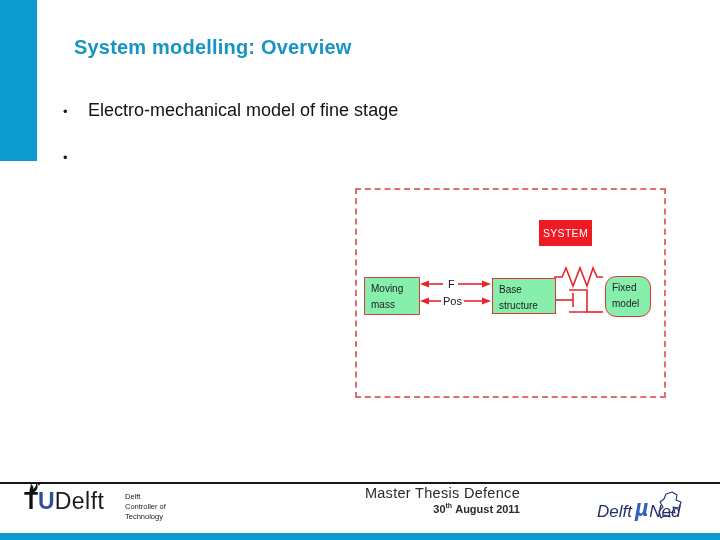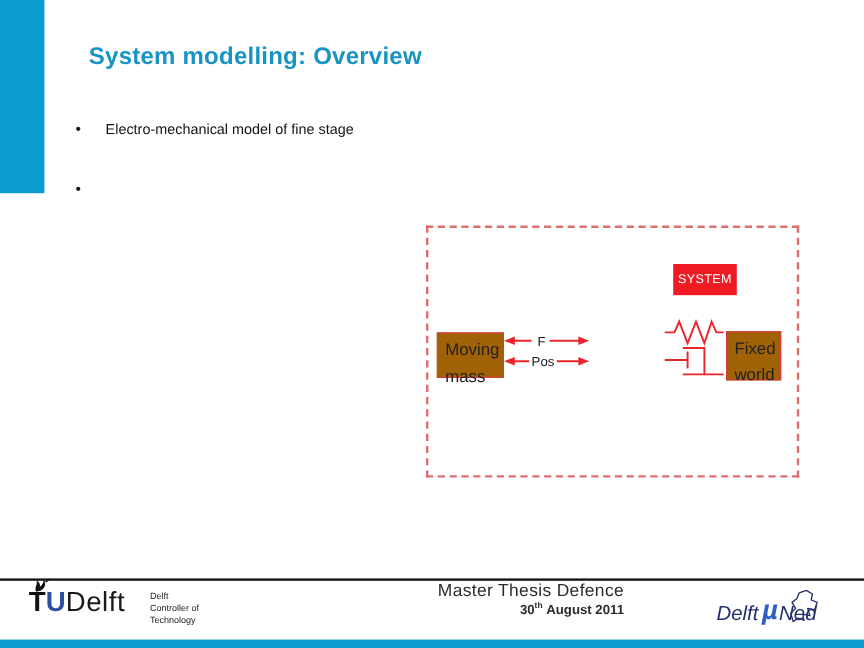--- a/index.html
+++ b/index.html
@@ -10,42 +10,41 @@
   
   .left-bar{position:absolute;left:0;top:0;width:37px;height:161px;background:#0c9bce;}
   
   .title{
     position:absolute;left:62px;top:36px;width:620px;
     font-size:20px;font-weight:bold;color:#1794c4;letter-spacing:.2px;margin-left:12px;
   }
   
   .bullet-row{position:absolute;left:63px;display:flex;align-items:baseline;color:#121212;}
   .bullet-row .dot{font-size:13px;width:25px;flex:0 0 25px;color:#1a1a1a;}
-  .bullet-row .btxt{font-size:12px;white-space:nowrap;}
+  .bullet-row .btxt{font-size:18px;white-space:nowrap;}
   .bullet-1{top:100px;}
   .bullet-2{top:150px;}
   
   .diagram{
     position:absolute;left:355px;top:188px;width:311px;height:210px;
     border:2px dashed #dd6f6f;box-sizing:border-box;background:#fff;
   }
   .diagram svg{position:absolute;left:0;top:0;}
   .dbox{
-    position:absolute;border:1.6px solid #d93a3a;background:#a16207;box-sizing:border-box;
-    font-size:14px;color:#222;line-height:1.55;padding:3px 0 0 6px;
+    position:absolute;border:1.6px solid #d93a3a;background:#86efac;box-sizing:border-box;
+    font-size:10px;color:#222;line-height:1.55;padding:3px 0 0 6px;
   }
   .system-badge{
     position:absolute;left:182px;top:30px;width:53px;height:26px;background:#ee1b24;
     color:#fff;font-size:10.5px;display:flex;align-items:center;justify-content:center;
     letter-spacing:.3px;
-    margin-left:22px;
   }
   .mm{left:7px;top:87px;width:56px;height:38px;}
   .bs{left:135px;top:88px;width:64px;height:36px;}
-  .fw{left:248px;top:86px;width:46px;height:41px;}
+  .fw{left:248px;top:86px;width:46px;height:41px;border-radius:11px;}
   
   .footer-divider{position:absolute;left:0;top:482px;width:720px;height:2px;background:#161616;}
   .tu-logo{position:absolute;left:24px;top:488px;height:28px;white-space:nowrap;text-align:center;}
   .tu-logo .t{font-size:23px;font-weight:bold;color:#111;}
   .tu-logo .u{font-size:23px;font-weight:bold;color:#2d4f9e;}
   .tu-logo .d{font-size:23px;font-weight:400;color:#1a1a1a;letter-spacing:.5px;}
   .flame{position:absolute;left:3px;top:-7px;}
   .affil{position:absolute;left:125px;top:492px;font-size:7.5px;line-height:1.3;color:#222;}
   .footer-center{position:absolute;left:240px;top:485px;width:280px;text-align:right;color:#2b2b2b;}
   .event{font-size:14.5px;letter-spacing:.3px;}
@@ -113,23 +112,27 @@
     </svg>
 
     <div class="system-badge">
       <span>SYSTEM</span>
     </div>
 
     <div class="dbox mm">
       <div>Moving</div>
       <div>mass</div>
     </div>
+    <div class="dbox bs">
+      <div>Base</div>
+      <div>structure</div>
+    </div>
     <div class="dbox fw">
       <div>Fixed</div>
-      <div>world</div>
+      <div>model</div>
     </div>
   </div>
 
   <div class="footer-divider"></div>
 
   <div class="tu-logo">
     <svg class="flame" width="16" height="13" viewBox="0 0 16 13">
       <path d="M3,12 C1.5,8 4.5,6.5 3.5,2.5 C6,4.5 6.8,6 6.2,8 C8,7 9.5,4.5 9.2,2 C11.5,4.5 11,8.5 8,10.5 C6.5,11.5 4.5,12 3,12 Z" fill="#111"></path>
       <path d="M10.5,3.5 L15,0.5 L12,4.5 Z" fill="#111"></path>
     </svg>

